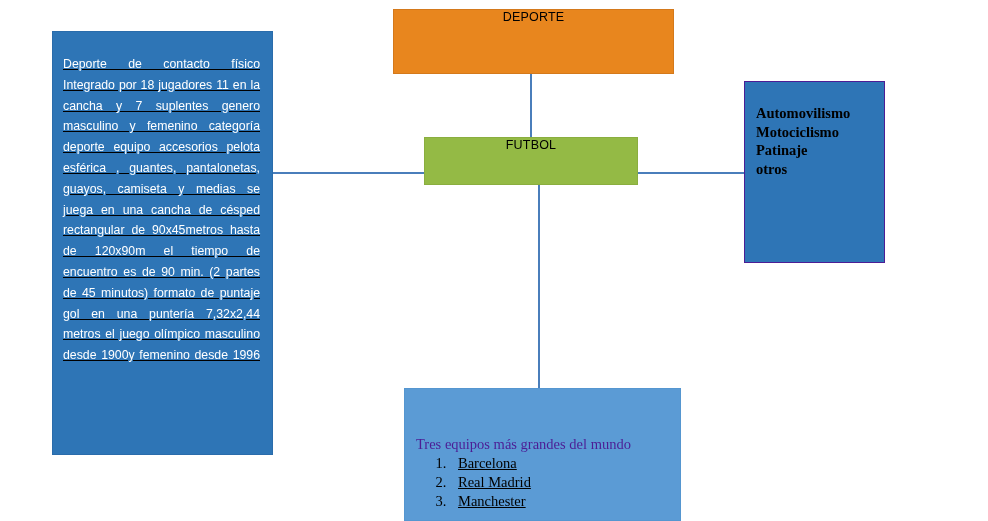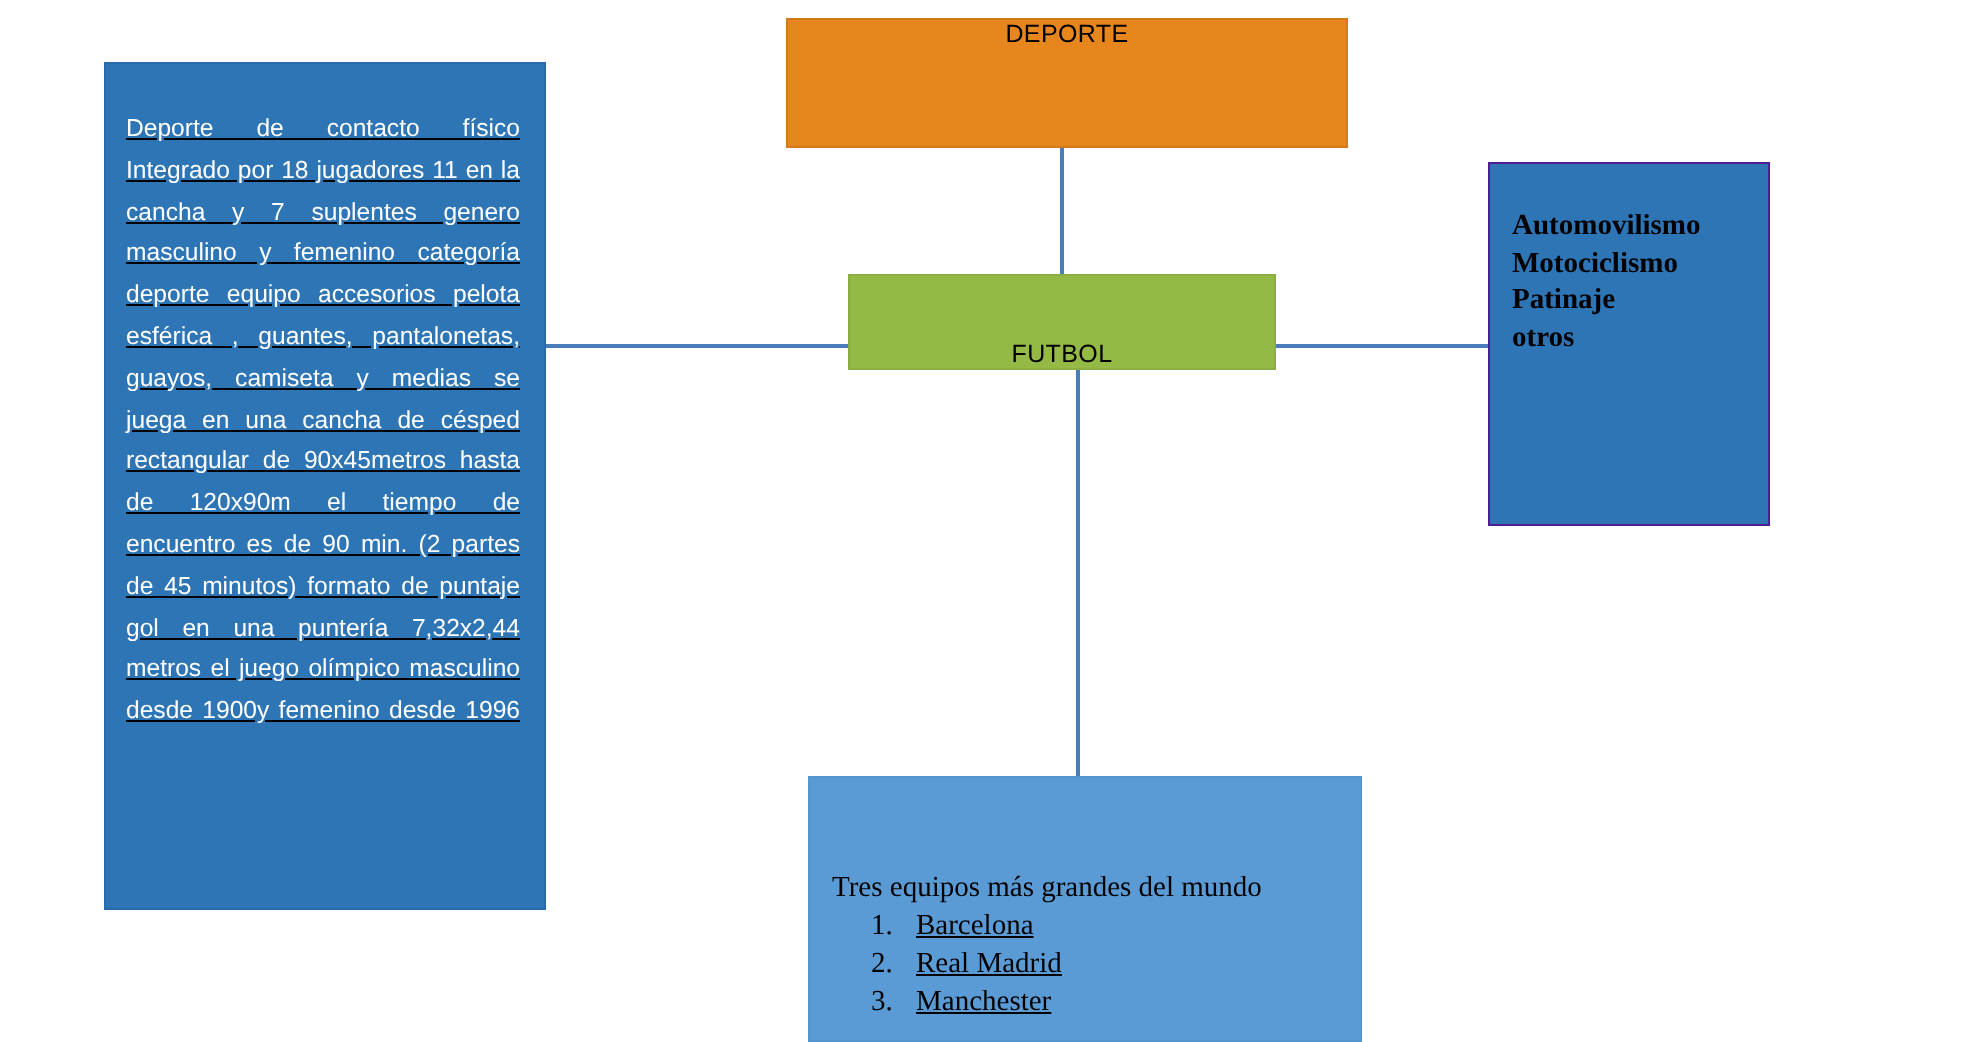--- a/index.html
+++ b/index.html
@@ -52,21 +52,21 @@
   }
 
   .box-futbol {
     left: 424px;
     top: 137px;
     width: 214px;
     height: 48px;
     background: #94ba45;
     border: 1px solid #8aae3f;
     display: flex;
-    align-items: flex-end;
+    align-items: flex-start;
     justify-content: center;
   }
   .box-futbol .label {
     color: #000000;
     font-size: 12.5px;
     letter-spacing: 0.2px;
   }
 
   .box-desc {
     left: 52px;
@@ -114,21 +114,21 @@
     left: 404px;
     top: 388px;
     width: 277px;
     height: 133px;
     background: #5b9bd5;
     border: 1px solid #5596d0;
     padding: 46px 6px 6px 11px;
     box-sizing: border-box;
   }
   .box-teams .teams-title {
-    color: #000000;
+    color: #4c1d95;
     font-family: "Liberation Serif", serif;
     font-size: 14.5px;
     line-height: 19px;
     margin: 0;
   }
   .box-teams ol {
     margin: 0;
     padding-left: 34px;
     color: #000000;
     font-family: "Liberation Serif", serif;

